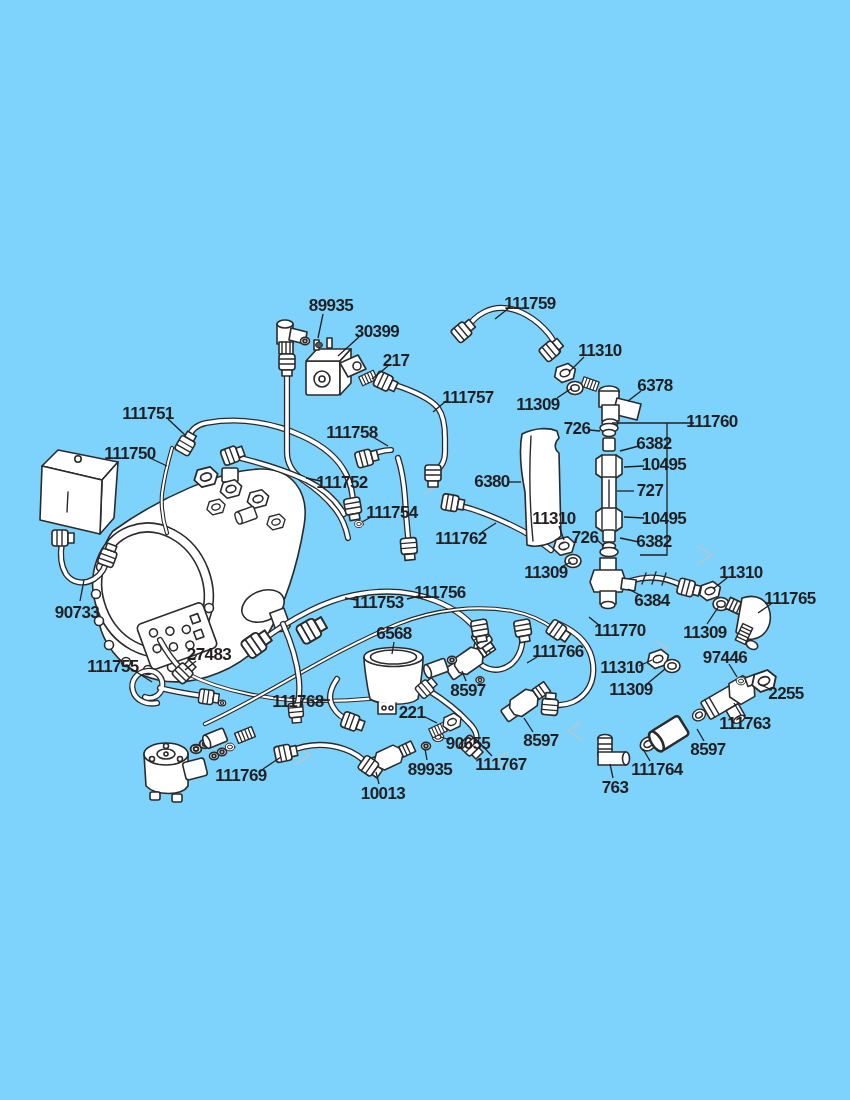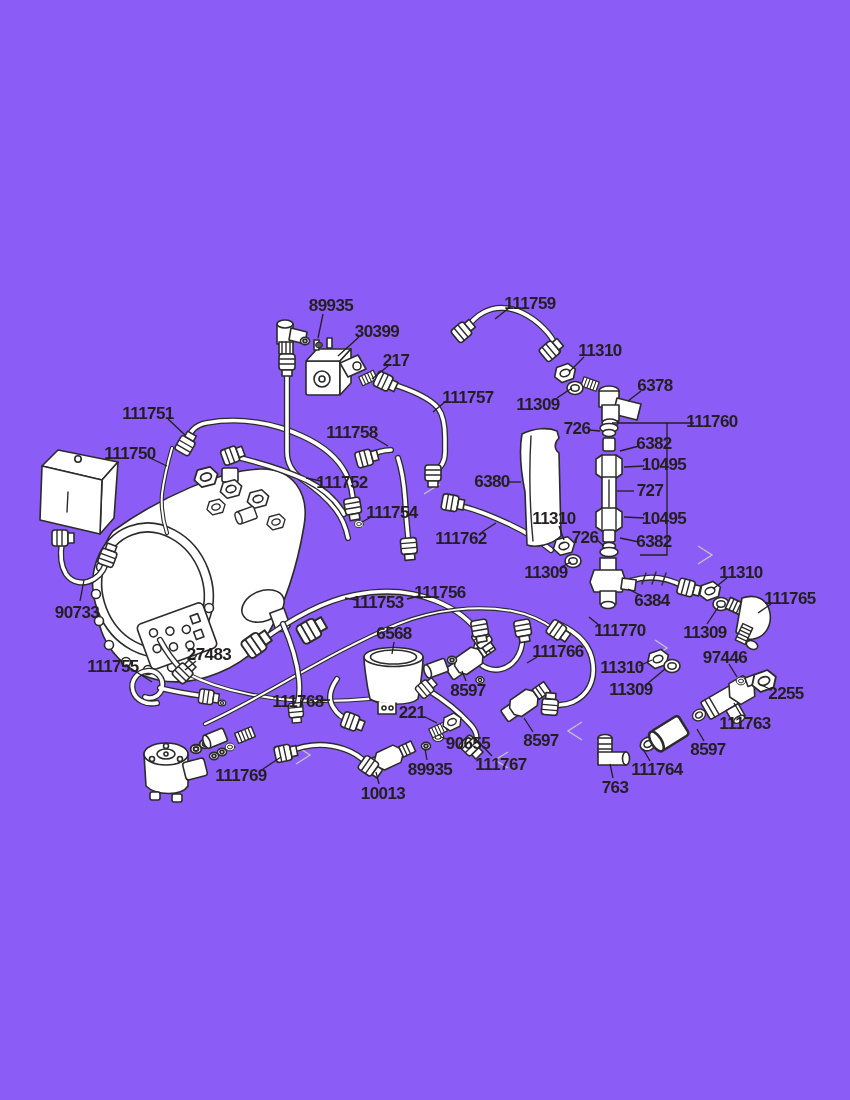--- a/index.html
+++ b/index.html
@@ -1,16 +1,16 @@
 <!DOCTYPE html>
 <html><head>
 <meta charset="utf-8">
 <style>
   html,body{margin:0;padding:0;background:#ffffff;}
-  #stage{position:relative;width:850px;height:1100px;background:#8b5cf6;overflow:hidden;text-align:right;}
+  #stage{position:relative;width:850px;height:1100px;background:#7dd3fc;overflow:hidden;text-align:right;}
   svg{display:block}
   #art *{vector-effect:none}
   .sh{stroke:#2b2b2b;fill:#ffffff;stroke-width:1.6;stroke-linejoin:round;stroke-linecap:round;}
   .ln{stroke:#2b2b2b;fill:none;stroke-width:1.4;stroke-linecap:round;}
   .tube{fill:none;stroke:#2b2b2b;stroke-width:6.2;stroke-linecap:round;stroke-linejoin:round;}
   .tube-inner{fill:none;stroke:#ffffff;stroke-width:3.6;stroke-linecap:round;stroke-linejoin:round;}
   .tube.thin{stroke-width:4.2}
   .tube-inner.thin{stroke-width:2.0}
   .mark{stroke:#c3c3c3;fill:none;stroke-width:1.4;}
   .leader{stroke:#231f20;stroke-width:1.3;fill:none;}

